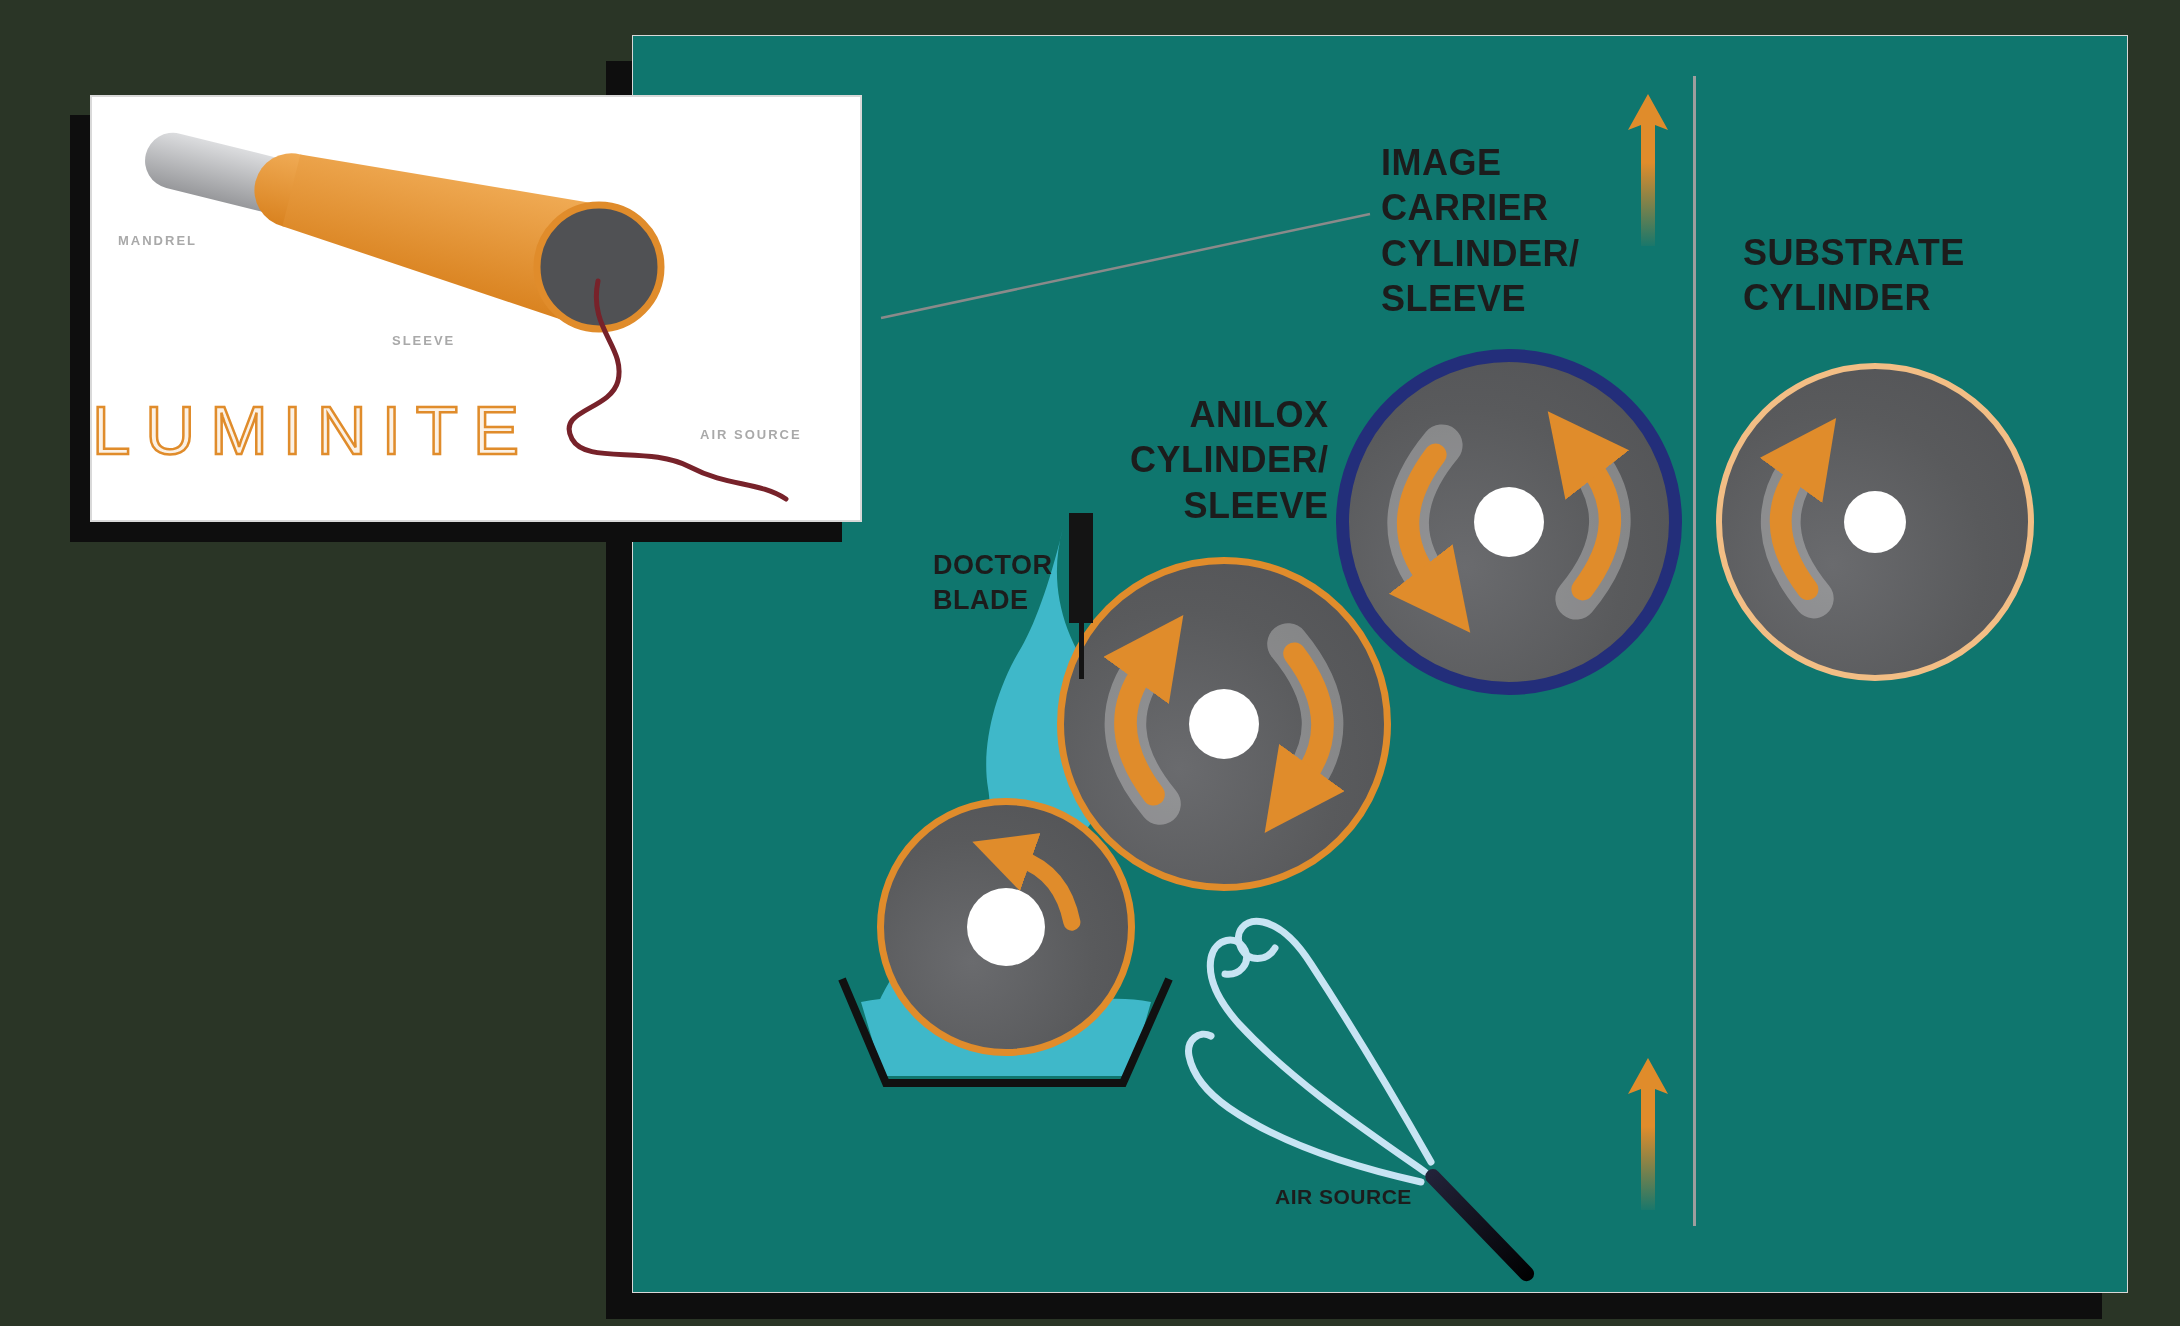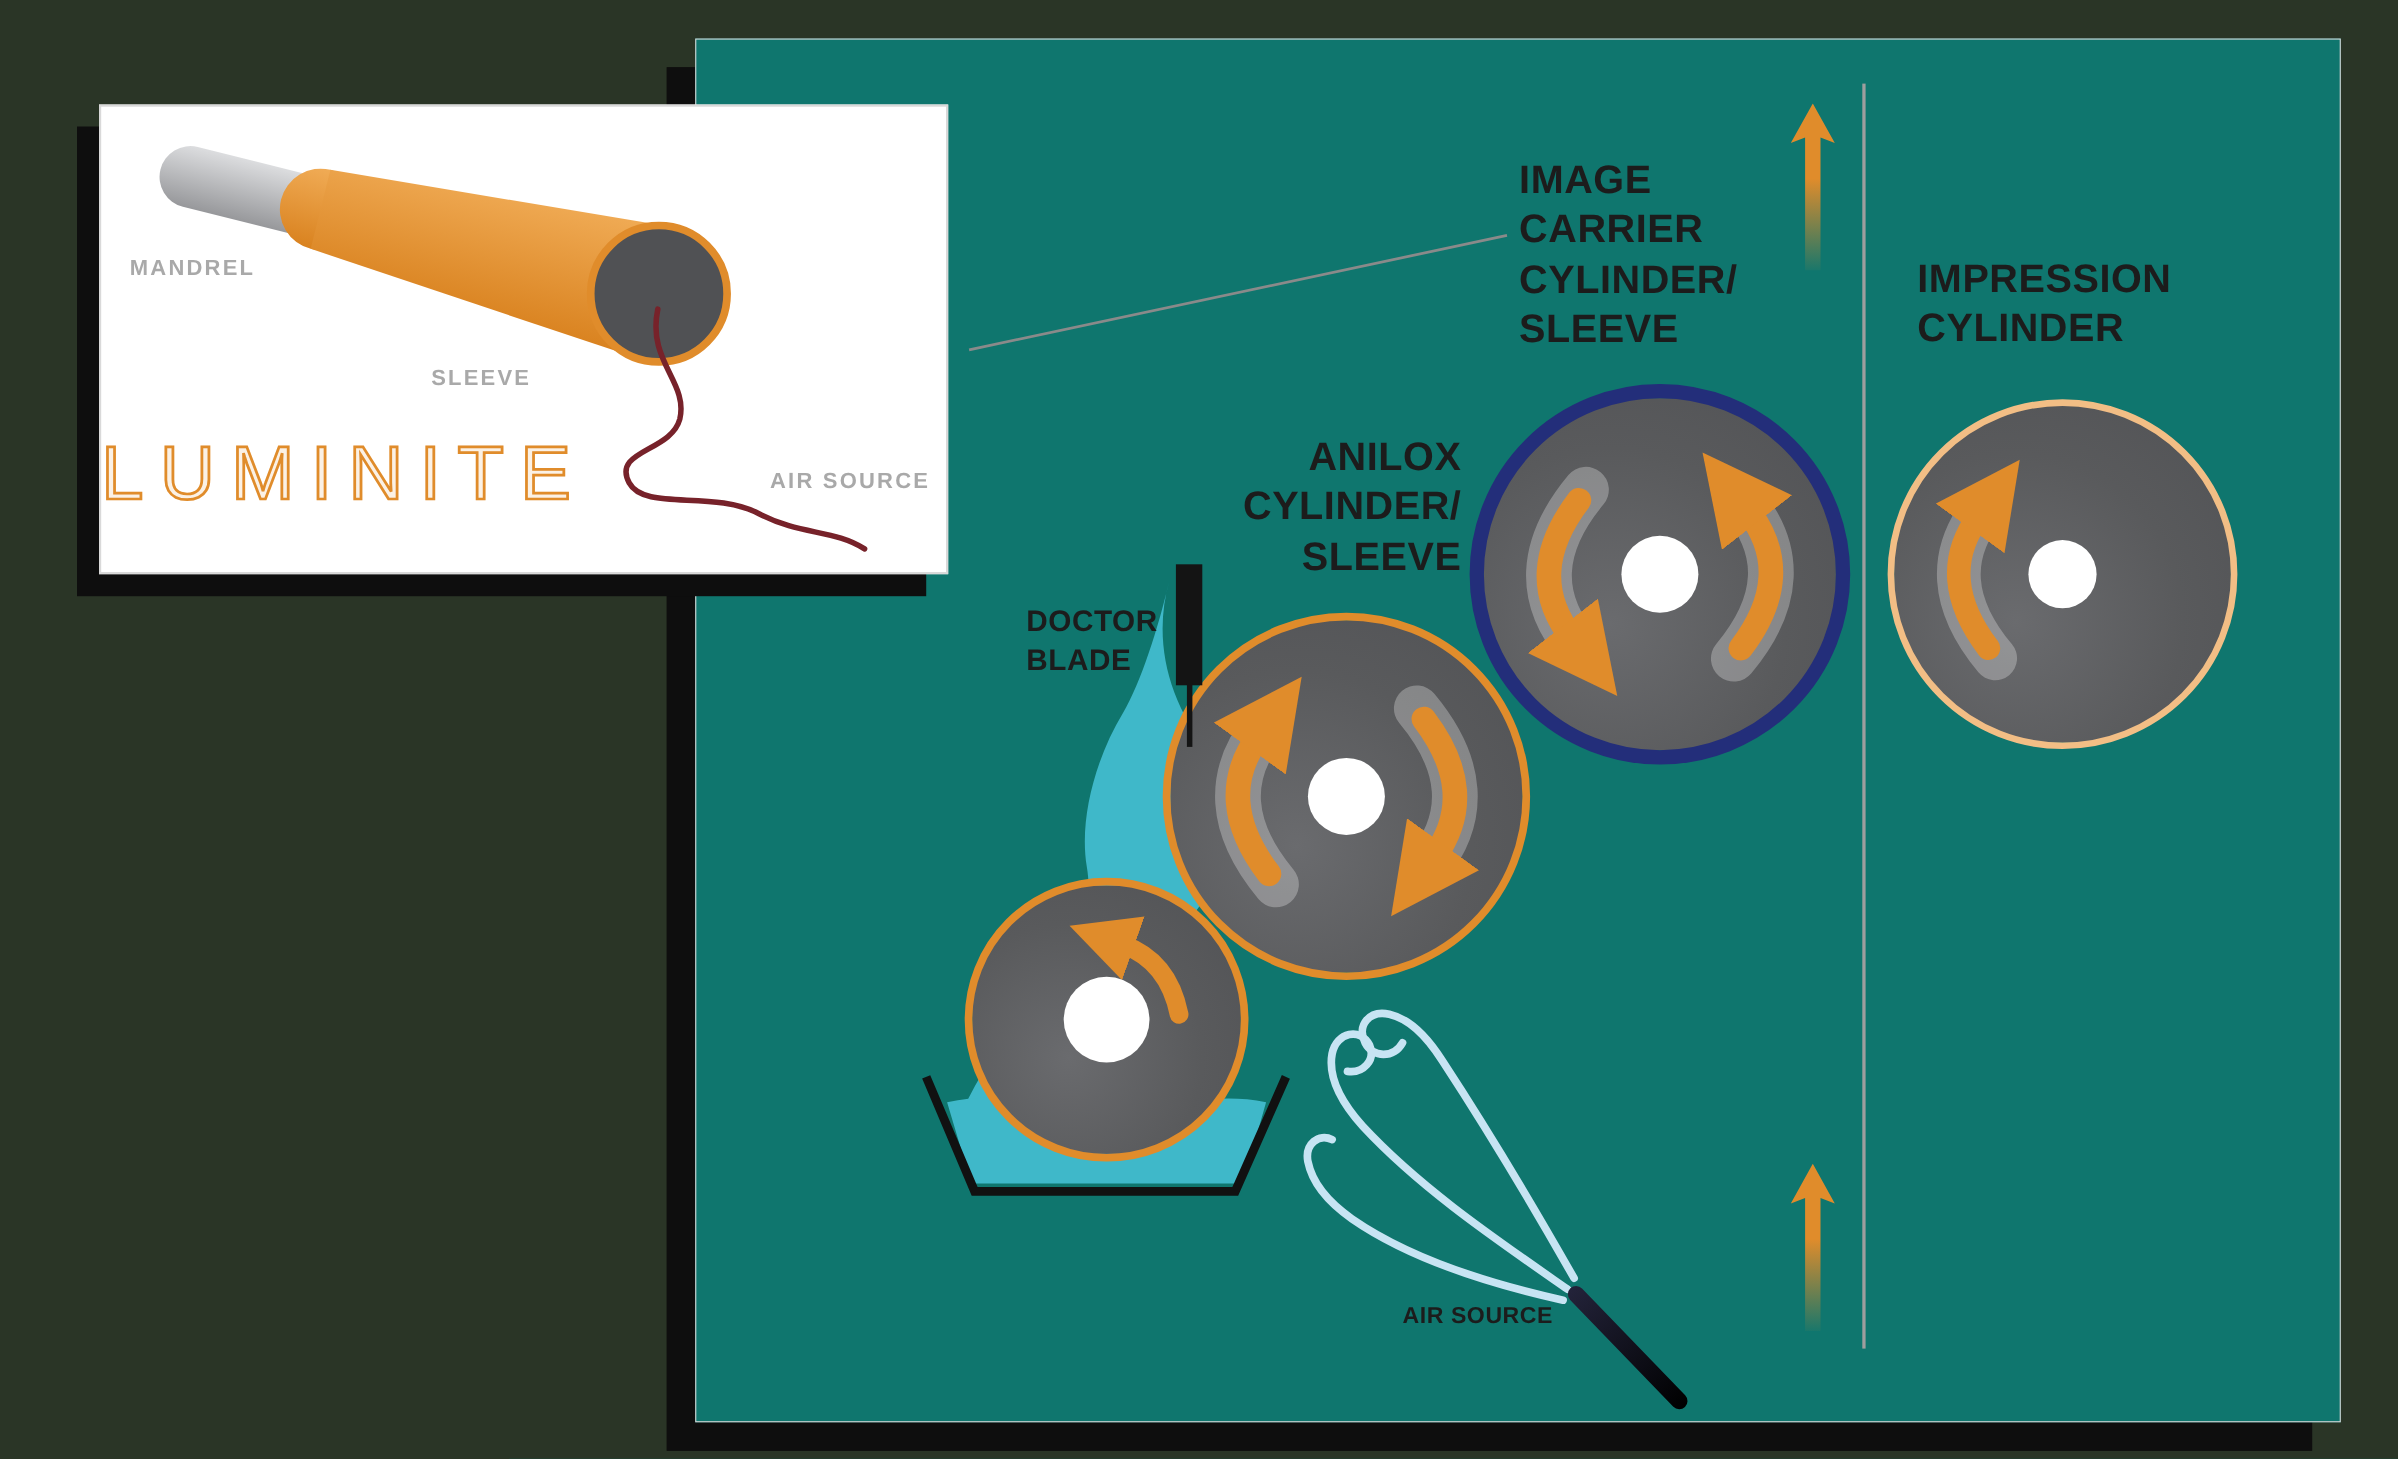--- a/index.html
+++ b/index.html
@@ -19,21 +19,21 @@
 
   
   .inset-card {
     position:absolute; left:90px; top:95px; width:772px; height:427px;
     background:#ffffff; border:2px solid #d9d9d9; box-sizing:border-box;
     box-shadow:-20px 20px 0 var(--shadow,#0e0e0e);
   }
   .inset-card svg { position:absolute; left:0; top:0; }
   .inset-label {
     position:absolute; color:var(--muted-gray,#a9a9a9);
-    font-weight:bold; font-size:20px; letter-spacing:2px;
+    font-weight:bold; font-size:13px; letter-spacing:2px;
   }
   .brand {
     position:absolute; left:0; top:294px;
     font-size:69px; font-weight:normal; letter-spacing:15px;
     color:rgba(224,140,43,0.12);
     -webkit-text-stroke:2.5px var(--orange,#e08c2b);
   }
 
   
   .diagram-label {
@@ -215,21 +215,21 @@
     <div id="nozzle"></div>
 
     <div class="diagram-label" style="left:748px; top:104px;">
       <div>IMAGE</div>
       <div>CARRIER</div>
       <div>CYLINDER/</div>
       <div>SLEEVE</div>
     </div>
 
     <div class="diagram-label" style="left:1110px; top:194px;">
-      <div>IMPRESSION</div>
+      <div>SUBSTRATE</div>
       <div>CYLINDER</div>
     </div>
 
     <div class="diagram-label" style="left:497px; top:356px;text-align:right;">
       <div>ANILOX</div>
       <div>CYLINDER/</div>
       <div>SLEEVE</div>
     </div>
 
     <div class="diagram-label small-label" style="left:300px; top:512px;">

